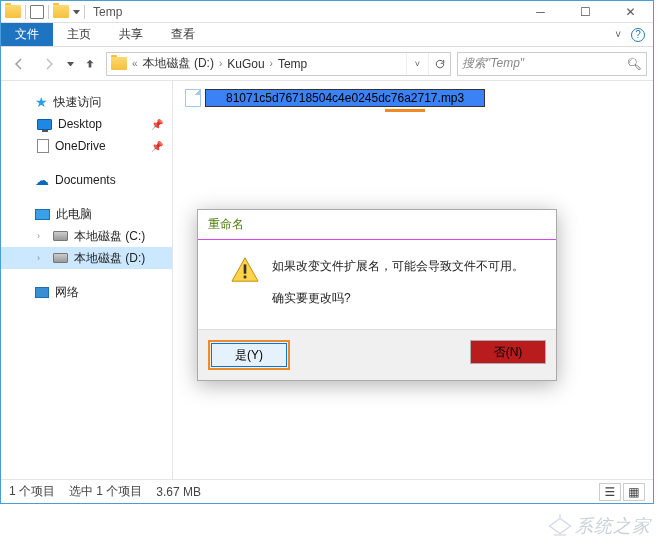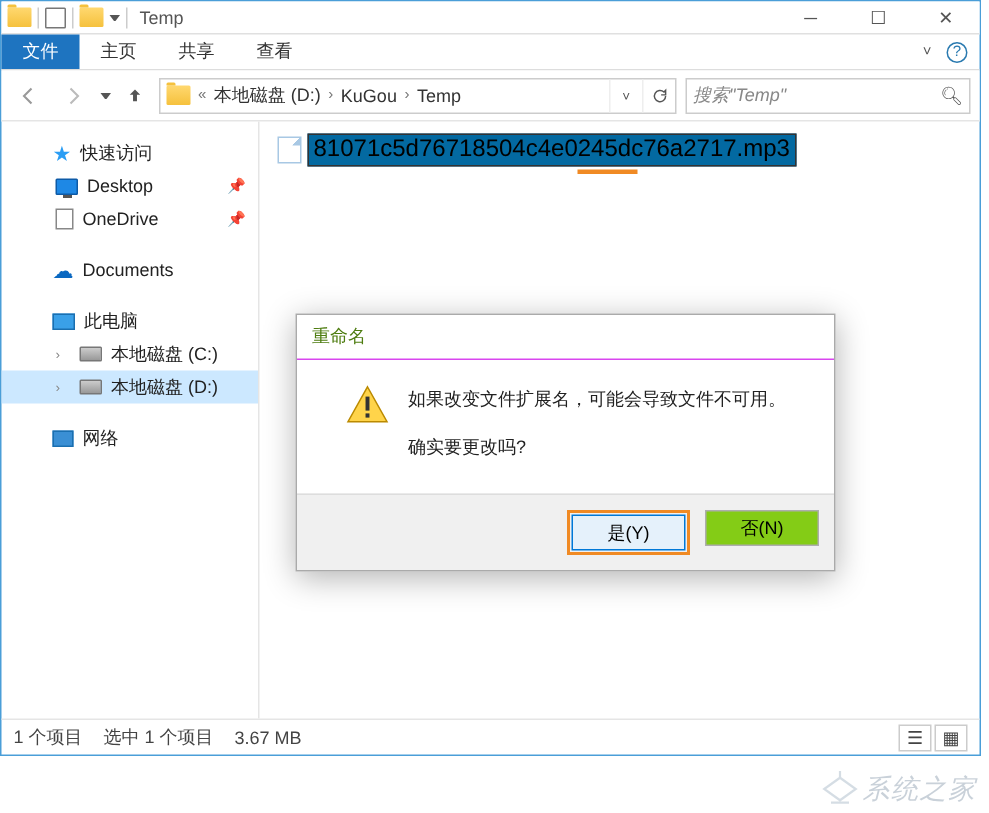--- a/index.html
+++ b/index.html
@@ -54,36 +54,36 @@
 .doc-icon { width:12px; height:14px; background:#fff; border:1px solid #888; position:relative; }
 .cloud-icon { color:#0a68c1; font-size:14px; }
 .pc-icon { width:15px; height:11px; background:#3aa0e8; border:1px solid #1a6fb0; }
 .drive-icon { width:15px; height:10px; background:linear-gradient(#ccc,#999); border:1px solid #777; border-radius:1px; }
 .net-icon { width:14px; height:11px; background:#3a8fd4; border:1px solid #1a6fb0; }
 
 .content { flex:1; padding:8px 12px; position:relative; }
 .file-row { display:flex; align-items:center; gap:4px; }
 .file-glyph { width:16px; height:18px; background:#fff; border:1px solid #a8c8e4; position:relative; }
 .file-glyph::after { content:''; position:absolute; top:0; right:0; width:5px; height:5px; background:linear-gradient(135deg,#fff 49%,#a8c8e4 50%); }
-.rename-box { border:1px solid #333; padding:1px 3px; background:#0369a1; font-size:16px; min-width:260px; }
+.rename-box { border:1px solid #333; padding:1px 20px; background:#3b82f6; font-size:12px; min-width:260px; }
 .orange-underline { width:40px; height:3px; background:#f08a24; margin-left:200px; margin-top:2px; }
 
 .statusbar { height:24px; border-top:1px solid #e5e5e5; display:flex; align-items:center; padding:0 8px; gap:14px; color:#444; font-size:12px; }
 .statusbar .views { margin-left:auto; display:flex; gap:2px; }
 .view-btn { width:22px; height:18px; border:1px solid #ccc; display:flex; align-items:center; justify-content:center; }
 
 .dialog { position:absolute; left:196px; top:208px; width:360px; background:#fff; border:1px solid #aaa; box-shadow:0 4px 20px rgba(0,0,0,.3); }
 .dialog-title { height:30px; border-bottom:1px solid #d946ef; display:flex; align-items:center; padding:0 10px; font-size:12px; color:#4d7c0f; }
 .dialog-body { padding:16px 14px 10px; display:flex; gap:12px;justify-content:center; }
 .warn-icon { width:30px; height:28px; position:relative; flex-shrink:0; }
 .warn-icon svg { width:30px; height:28px; }
 .dialog-text { font-size:12px; color:#222; line-height:1.8; }
 .dialog-text p { margin-bottom:10px; }
-.dialog-buttons { border-top:1px solid #ddd; background:#f0f0f0; padding:10px; display:flex; justify-content:flex-end; gap:10px; }
-.dlg-btn { min-width:76px; height:24px; border:1px solid #adadad; background:#84cc16; display:flex; align-items:center; justify-content:center; font-size:12px; }
+.dialog-buttons { border-top:1px solid #ddd; background:#f0f0f0; padding:10px; display:flex; justify-content:space-between; gap:10px; }
+.dlg-btn { min-width:76px; height:24px; border:1px solid #adadad; background:#b91c1c; display:flex; align-items:center; justify-content:center; font-size:12px; }
 .dlg-btn.yes { border:1px solid #0078d7; background:#e5f1fb; }
 .yes-highlight { border:2px solid #f08a24; padding:1px; }
 
 .watermark { position:absolute; right:8px; bottom:4px; color:rgba(120,140,160,.4); font-size:18px; font-style:italic; letter-spacing:1px; pointer-events:none; display:flex; align-items:center; gap:0; }
 .watermark svg { width:30px; height:24px; opacity:.35; }
 </style>
 </head>
 <body>
 
 <div class="window">

